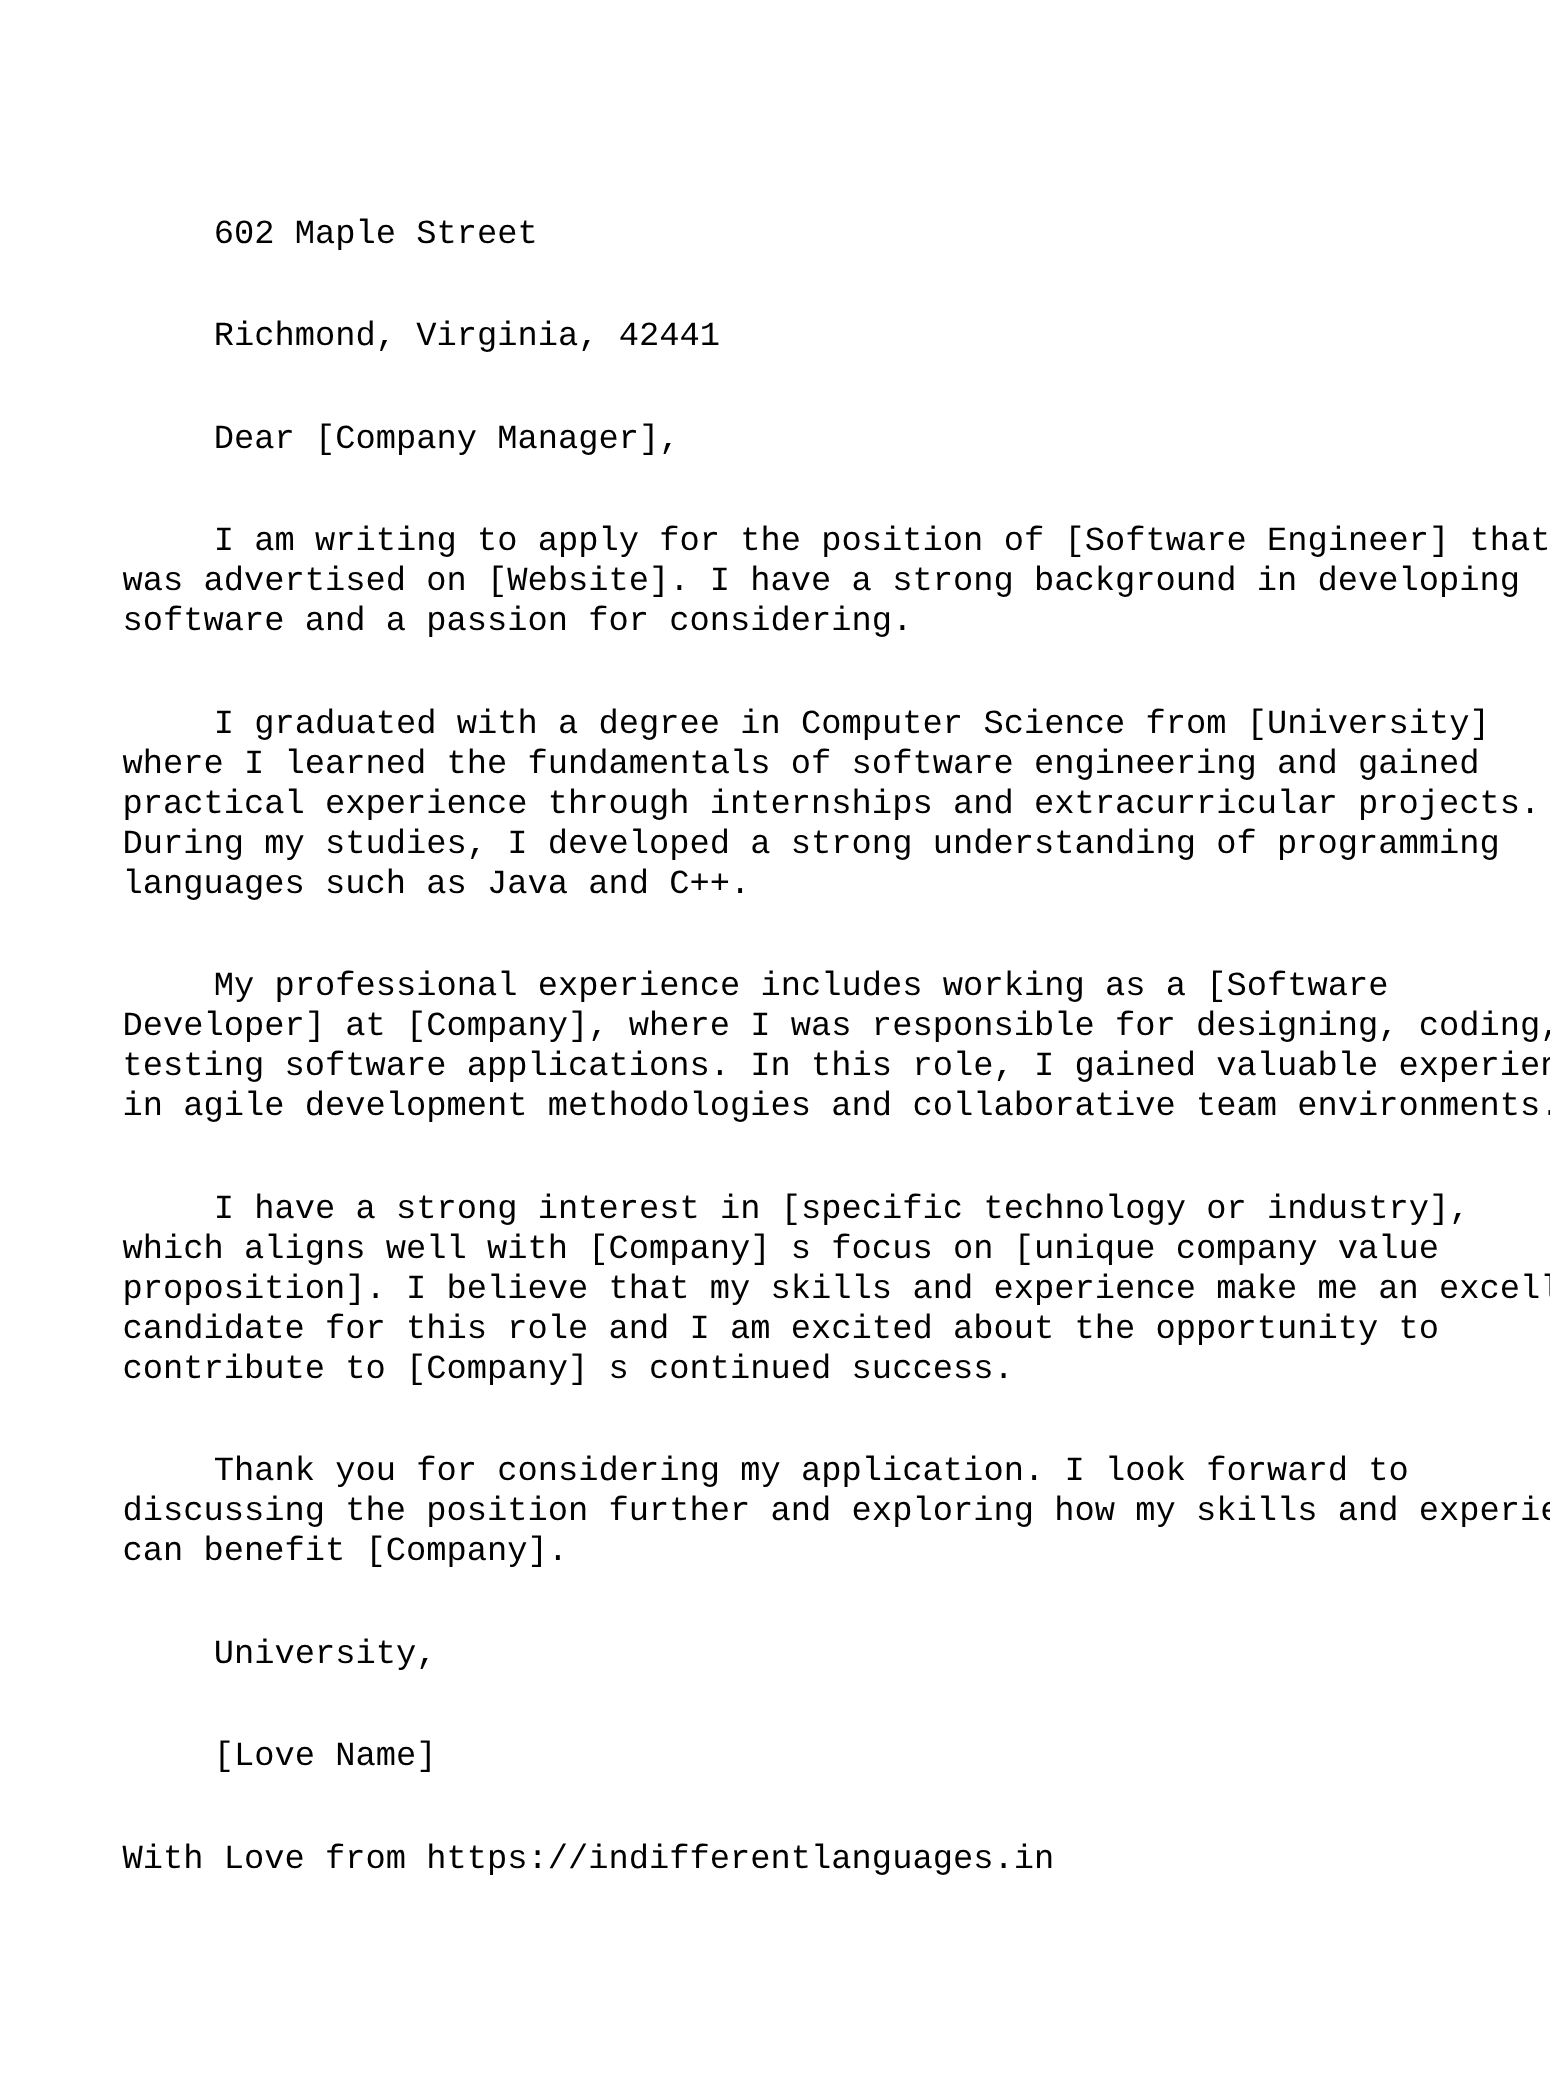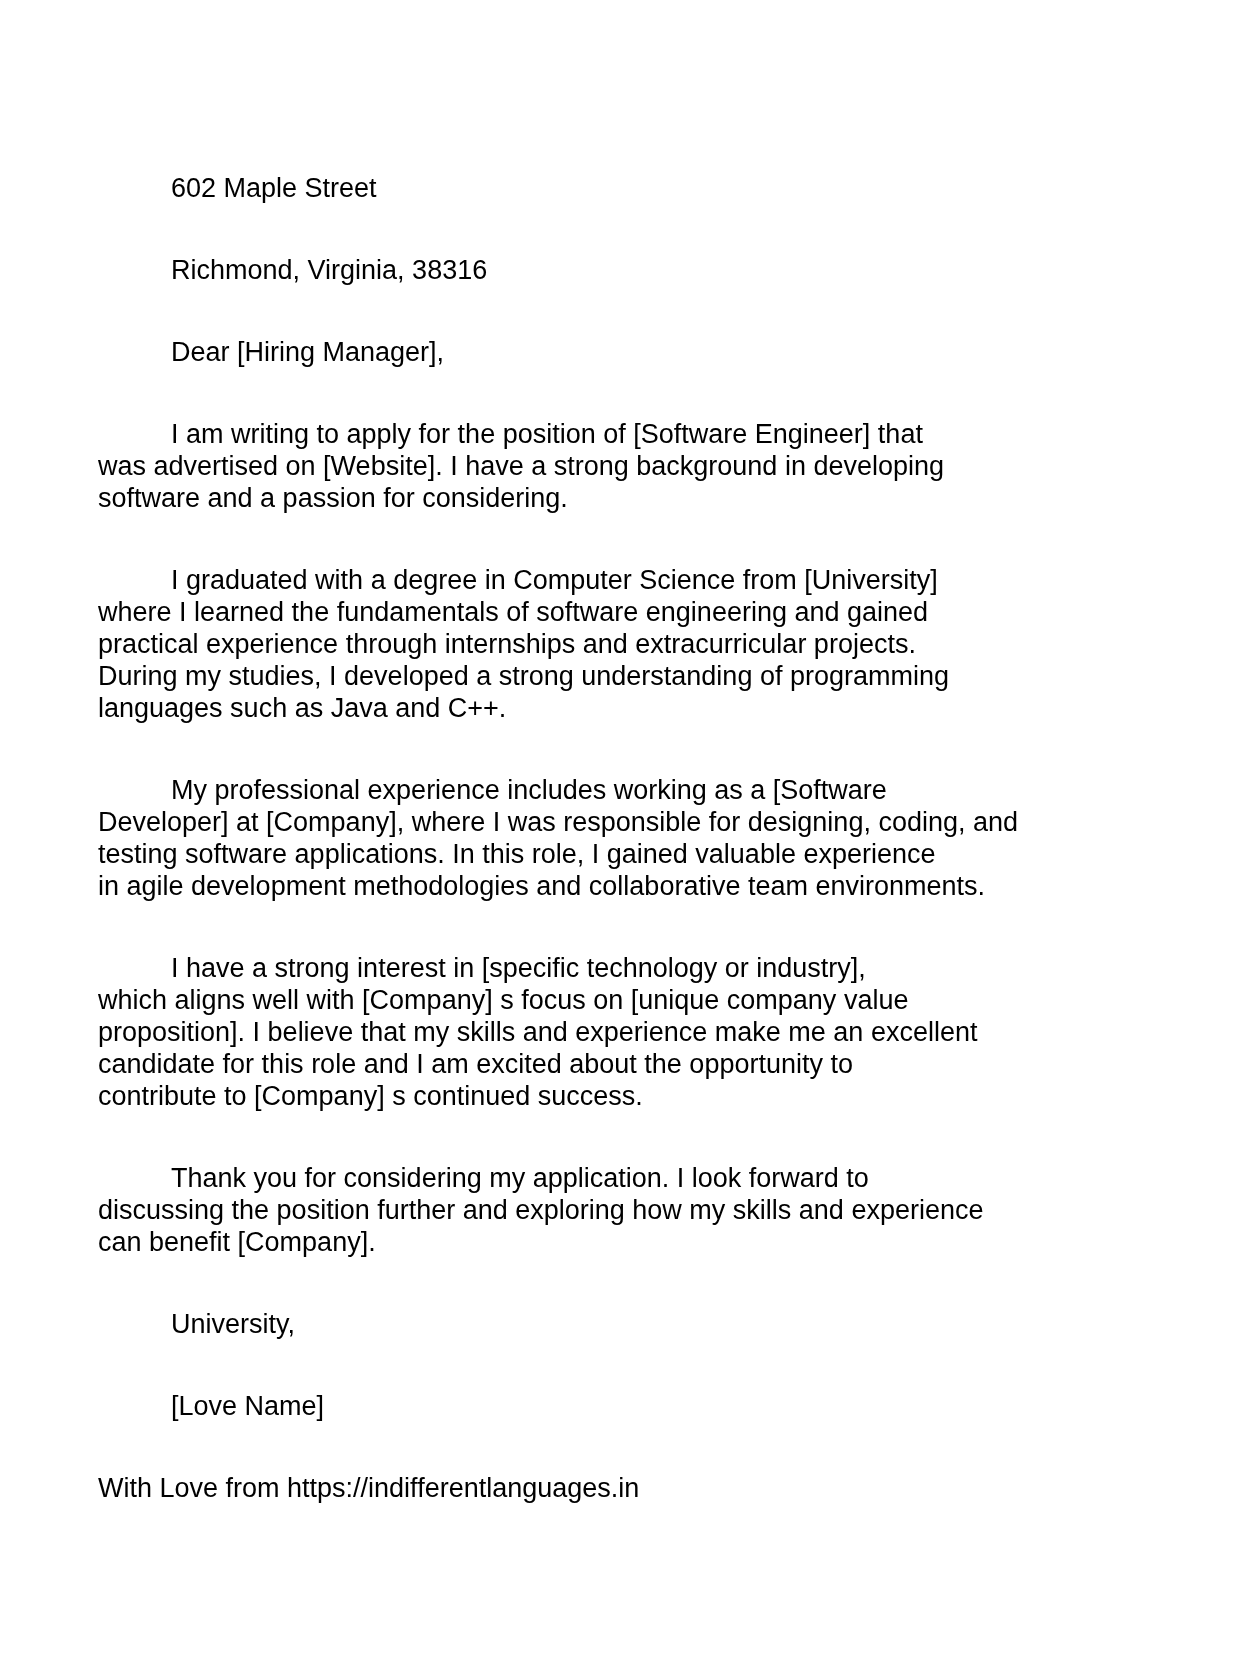--- a/index.html
+++ b/index.html
@@ -13,21 +13,21 @@
     overflow: hidden;
   }
   .page {
     box-sizing: border-box;
     width: 1240px;
     height: 1675px;
     overflow: hidden;
     background: #ffffff;
     color: #000000;
     padding: 172px 40px 0 98px;
-    font-family: Liberation Sans, sans-serif;
+    font-family: Liberation Mono, monospace;
     font-size: 27px;
     line-height: 32px;
   }
   .block {
     margin: 0 0 50px 0;
     white-space: pre;          
     text-indent: 73px;         
     font-weight: normal;
   }
   .no-indent {
@@ -37,23 +37,23 @@
     margin-bottom: 0;
   }
 </style>
 </head>
 <body>
 
 <div class="page">
 
   <p class="block">602 Maple Street</p>
 
-  <p class="block">Richmond, Virginia, 38316</p>
+  <p class="block">Richmond, Virginia, 42441</p>
 
-  <p class="block">Dear [Hiring Manager],</p>
+  <p class="block">Dear [Company Manager],</p>
 
   <p class="block">I am writing to apply for the position of [Software Engineer] that
 was advertised on [Website]. I have a strong background in developing
 software and a passion for considering.</p>
 
   <p class="block">I graduated with a degree in Computer Science from [University]
 where I learned the fundamentals of software engineering and gained
 practical experience through internships and extracurricular projects.
 During my studies, I developed a strong understanding of programming
 languages such as Java and C++.</p>

